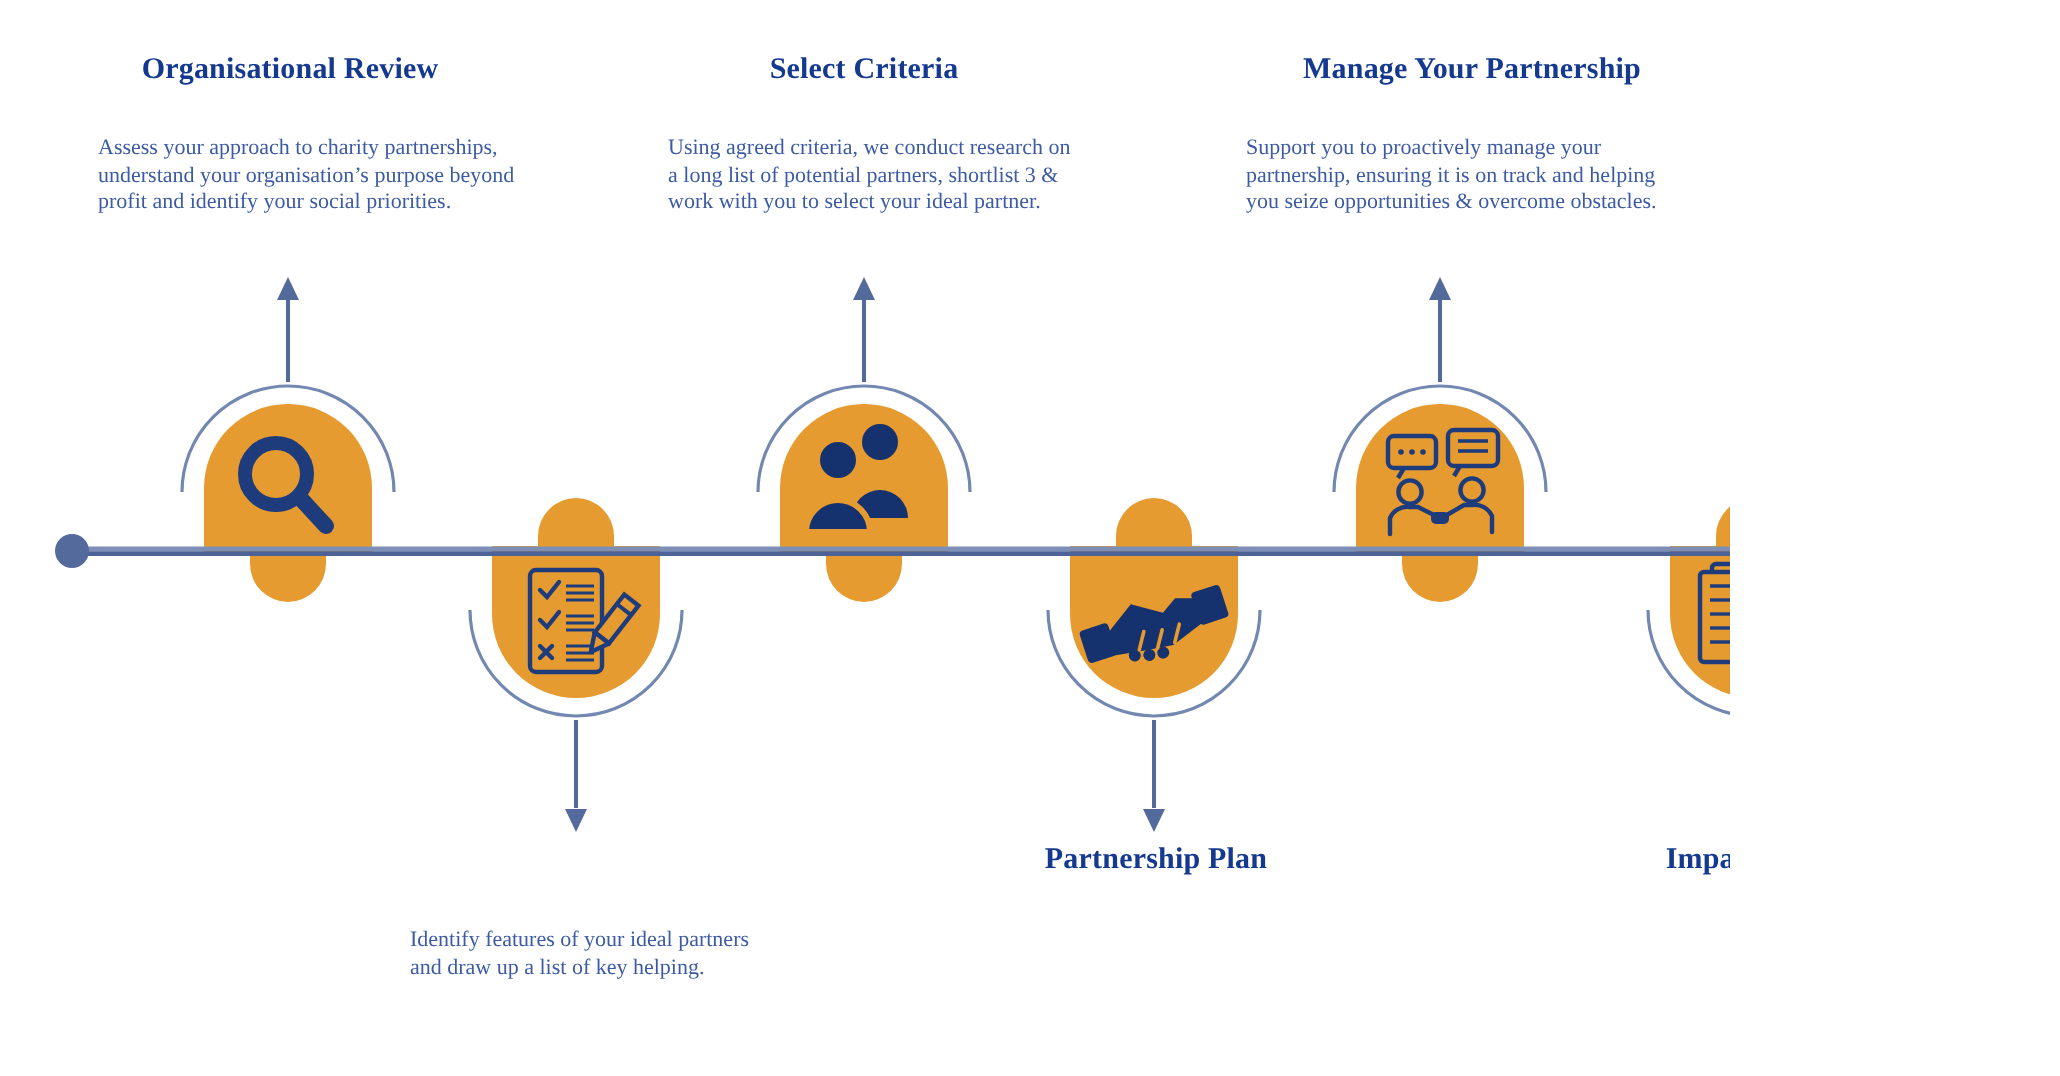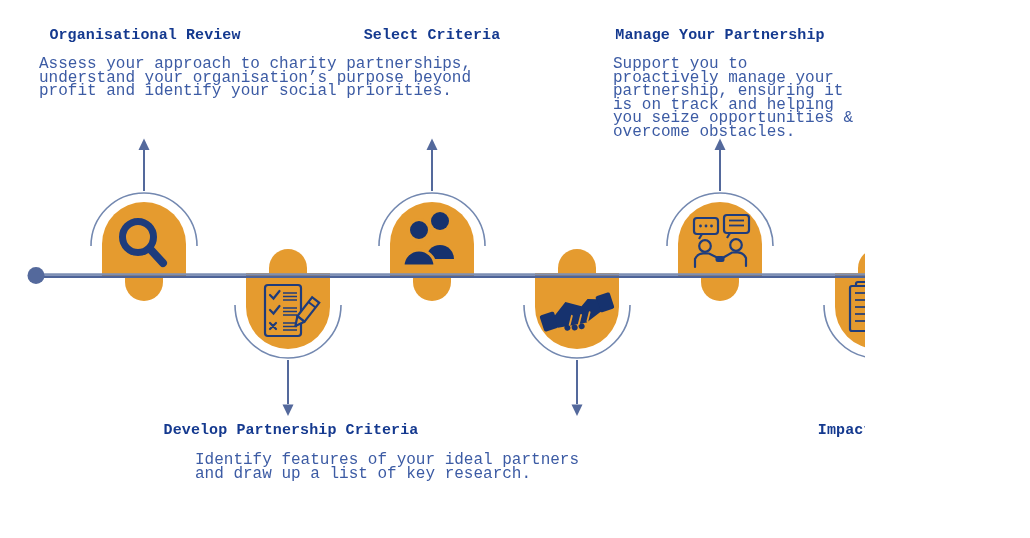--- a/index.html
+++ b/index.html
@@ -1,38 +1,38 @@
 <!DOCTYPE html>
 <html><head>
 <meta charset="utf-8">
 <style>
   html,body{margin:0;padding:0;background:#fff;}
   #canvas{
     position:relative;
     width:865px;height:538px;
     background:#ffffff;
-    font-family:Liberation Mono, monospace;
+    font-family:Liberation Serif, serif;
     overflow:hidden;
   }
   #timeline-svg{position:absolute;left:0;top:0;}
   .step-title{
     position:absolute;
     margin:0;
     width:300px;
     text-align:center;
     font-size:15px;
     font-weight:700;
     color:#14398F;
     letter-spacing:.1px;
     white-space:nowrap;
   }
   .step-desc{
     position:absolute;
-    margin:6px;
-    font-size:16px;
+    margin:16px;
+    font-size:11px;
     line-height:13.6px;
     color:#3C5BA4;
     white-space:pre-line;
   }
   
   .dome{fill:#E59B2F;}
   .arc{fill:none;stroke:#7388B0;stroke-width:1.6;}
   .conn{stroke:#54699C;stroke-width:2;}
   .ah{fill:#54699C;}
   .rail-hi{stroke:#7D8FB4;stroke-width:2.4;}
@@ -194,26 +194,29 @@
       <line x1="15" y1="9.5" x2="23" y2="19" stroke="#1E3C7C" stroke-width="6" stroke-linecap="round"></line>
     </g>
   </svg>
 
   <h3 class="step-title" style="left:-5px;  top:27px">Organisational Review</h3>
   <p class="step-desc" style="left:33px;  top:52px">Assess your approach to charity partnerships,
 understand your organisation’s purpose beyond
 profit and identify your social priorities.</p>
 
   <h3 class="step-title" style="left:282px; top:27px">Select Criteria</h3>
-
-  <h3 class="step-title" style="left:570px; top:27px">Manage Your Partnership</h3>
+  <p class="step-desc" style="left:318px; top:52px">Using agreed criteria, we conduct research on
+a long list of potential partners, shortlist 3 &amp;
+work with you to select your ideal partner.</p>
+
+  <h3 class="step-title" style="left:586px; top:27px">Manage Your Partnership</h3>
   <p class="step-desc" style="left:607px; top:52px">Support you to proactively manage your
 partnership, ensuring it is on track and helping
 you seize opportunities &amp; overcome obstacles.</p>
 
-  <h3 class="step-title" style="left:141px; top:422px">Develop Partnership Criteria</h3>
   <p class="step-desc" style="left:189px; top:448px">Identify features of your ideal partners
-and draw up a list of key research.</p>
-
+and draw up a list of key helping.</p>
+
+  <h3 class="step-title" style="left:428px; top:422px">Partnership Plan</h3>
 
   <h3 class="step-title" style="left:727px; top:422px">Impact Select</h3>
 
 </div>
 
 </body></html>

